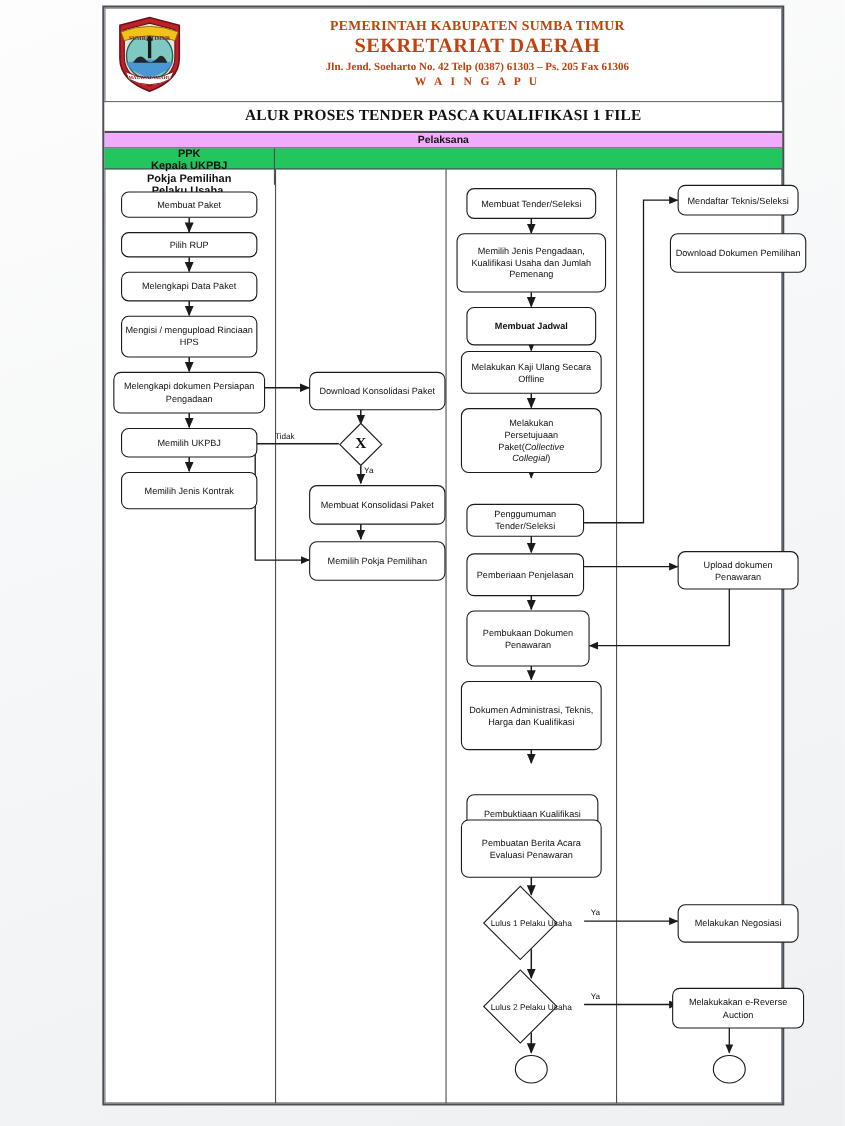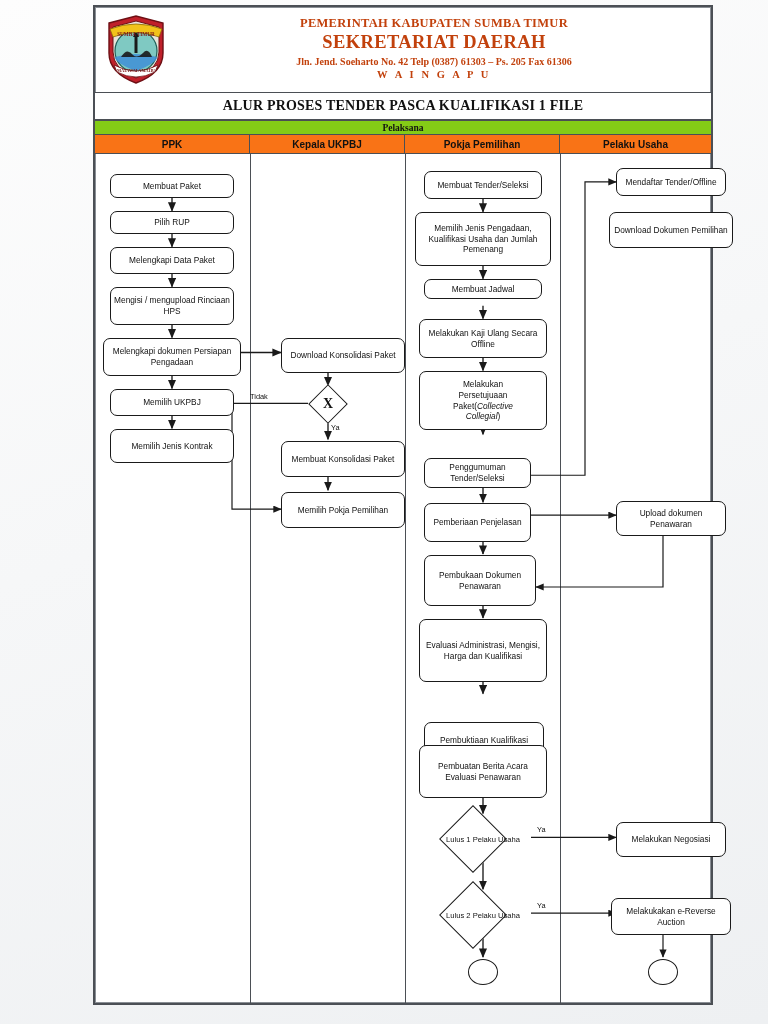--- a/index.html
+++ b/index.html
@@ -68,32 +68,33 @@
     background:#fff;
   }
   #titleBar span{
     font-family:"Liberation Serif", serif;
     font-size:14px;font-weight:bold;letter-spacing:.2px;color:#111;
   }
   
   #bandPelaksana{
     position:absolute;left:0;top:114px;width:100%;height:14px;
     box-sizing:border-box;
-    background:#84cc16;
+    background:#f0abfc;
     border-bottom:1px solid #4b4f55;
-    display:flex;align-items:center;justify-content:center;font-family:Liberation Serif, serif;
+    display:flex;align-items:center;justify-content:center;
   }
   #bandPelaksana span{font-size:9.5px;font-weight:bold;color:#111;}
   
   #colHeads{
     position:absolute;left:0;top:128px;width:100%;height:19px;
     box-sizing:border-box;
-    background:#f97316;
+    background:#22c55e;
     border-bottom:1.5px solid #4b4f55;
     display:flex;
+    flex-direction:column;
   }
   .colHead{
     box-sizing:border-box;
     display:flex;align-items:center;justify-content:center;
     font-size:10px;font-weight:bold;color:#111;
     border-right:1.5px solid #4b4f55;
   }
   .colHead:last-child{border-right:none;}
   
   #lanes{
@@ -283,50 +284,50 @@
     <div class="diamond" style="left:219px;top:236px;width:28px;height:28px;"></div>
     <div class="xmark" style="left:219px;top:236px;width:28px;height:28px;">X</div>
     <div class="edgeLbl" style="left:155px;top:238px;">Tidak</div>
     <div class="edgeLbl" style="left:236px;top:269px;">Ya</div>
 
     <div class="node" style="left:186px;top:287px;width:124px;height:36px;">Membuat Konsolidasi Paket</div>
     <div class="node" style="left:186px;top:338px;width:124px;height:36px;">Memilih Pokja Pemilihan</div>
 
     <div class="node" style="left:329px;top:17px;width:118px;height:28px;">Membuat Tender/Seleksi</div>
     <div class="node" style="left:320px;top:58px;width:136px;height:54px;">Memilih Jenis Pengadaan, Kualifikasi Usaha dan Jumlah Pemenang</div>
-    <div class="node" style="left:329px;top:125px;width:118px;height:20px;">Membuat Jadwal</div>
+    <div class="node" style="left:329px;top:125px;width:118px;height:35px;font-weight:bold;">Membuat Jadwal</div>
     <div class="node" style="left:324px;top:165px;width:128px;height:39px;">Melakukan Kaji Ulang Secara Offline</div>
 
     <div class="node" style="left:324px;top:217px;width:128px;height:59px;">
       <div>
         <span>Melakukan</span><br>
         <span>Persetujuaan</span><br>
         <span>Paket(</span><i>Collective</i><br>
         <i>Collegial</i><span>)</span>
       </div>
     </div>
 
     <div class="node" style="left:329px;top:304px;width:107px;height:30px;">Penggumuman Tender/Seleksi</div>
     <div class="node" style="left:329px;top:349px;width:107px;height:39px;text-align:right;">Pemberiaan Penjelasan</div>
     <div class="node" style="left:329px;top:401px;width:112px;height:51px;">Pembukaan Dokumen Penawaran</div>
-    <div class="node" style="left:324px;top:465px;width:128px;height:63px;">Evaluasi Administrasi, Mengisi, Harga dan Kualifikasi</div>
+    <div class="node" style="left:324px;top:465px;width:128px;height:63px;">Dokumen Administrasi, Teknis, Harga dan Kualifikasi</div>
     <div class="node" style="left:329px;top:568px;width:120px;height:37px;">Pembuktiaan Kualifikasi</div>
     <div class="node" style="left:324px;top:591px;width:128px;height:53px;">Pembuatan Berita Acara Evaluasi Penawaran</div>
 
     <div class="diamond" style="left:354px;top:661px;width:48px;height:48px;"></div>
     <div class="diamondLbl" style="left:330px;top:677px;width:116px;height:16px;">Lulus 1 Pelaku Usaha</div>
     <div class="edgeLbl" style="left:442px;top:671px;">Ya</div>
 
     <div class="diamond" style="left:354px;top:737px;width:48px;height:48px;"></div>
     <div class="diamondLbl" style="left:330px;top:753px;width:116px;height:16px;">Lulus 2 Pelaku Usaha</div>
     <div class="edgeLbl" style="left:442px;top:747px;">Ya</div>
 
     <div class="terminator" style="left:373px;top:805px;width:30px;height:26px;"></div>
 
-    <div class="node" style="left:521px;top:14px;width:110px;height:28px;">Mendaftar Tender/Offline</div>
+    <div class="node" style="left:521px;top:14px;width:110px;height:28px;">Mendaftar Teknis/Seleksi</div>
     <div class="node" style="left:514px;top:58px;width:124px;height:36px;">Download Dokumen Pemilihan</div>
     <div class="node" style="left:521px;top:347px;width:110px;height:35px;">Upload dokumen Penawaran</div>
     <div class="node" style="left:521px;top:668px;width:110px;height:35px;">Melakukan Negosiasi</div>
     <div class="node" style="left:516px;top:744px;width:120px;height:37px;">Melakukakan e-Reverse Auction</div>
 
     <div class="terminator" style="left:553px;top:805px;width:30px;height:26px;"></div>
 
   </div>
 </div>
 

